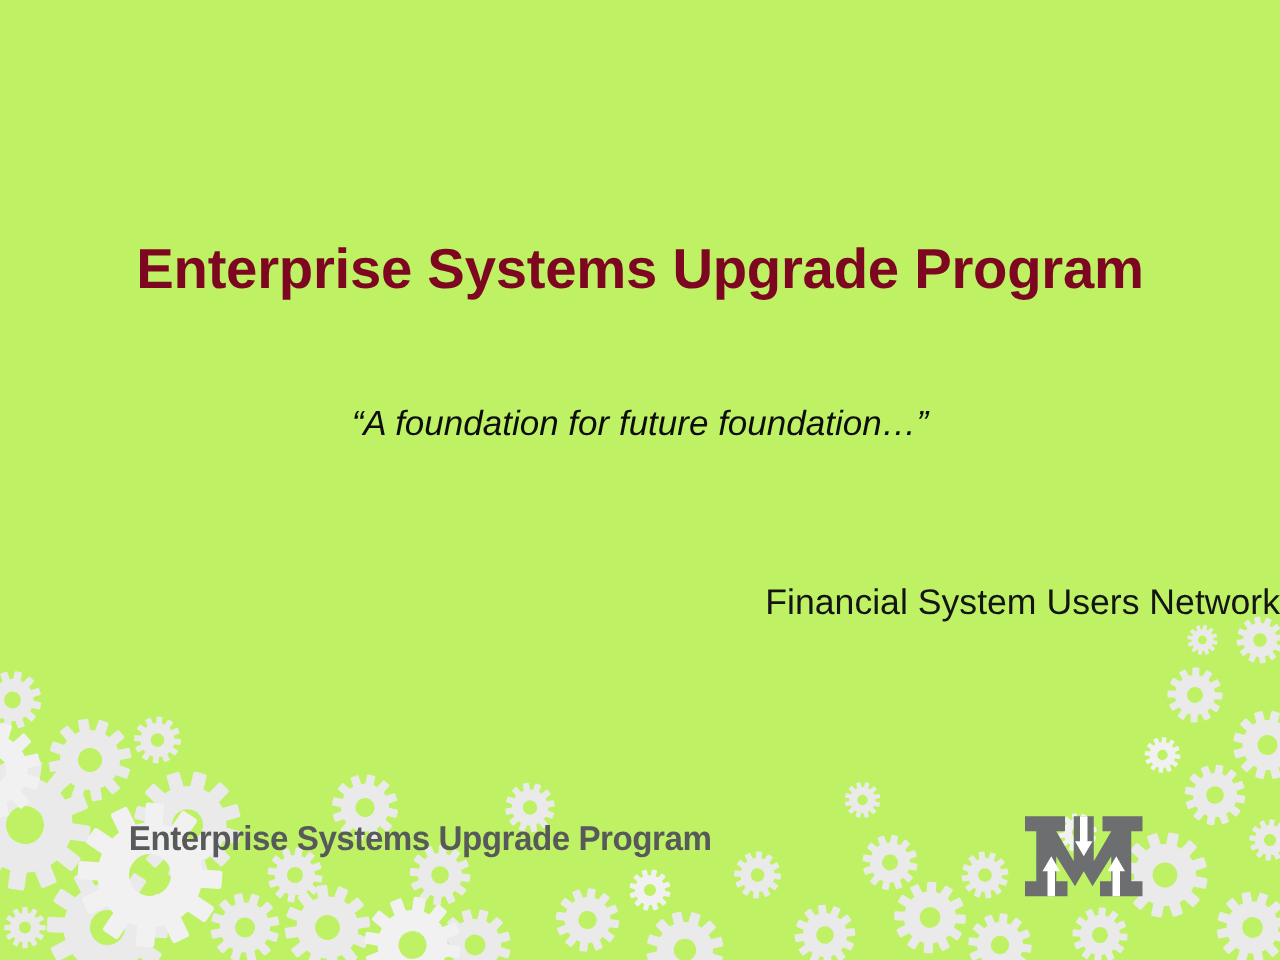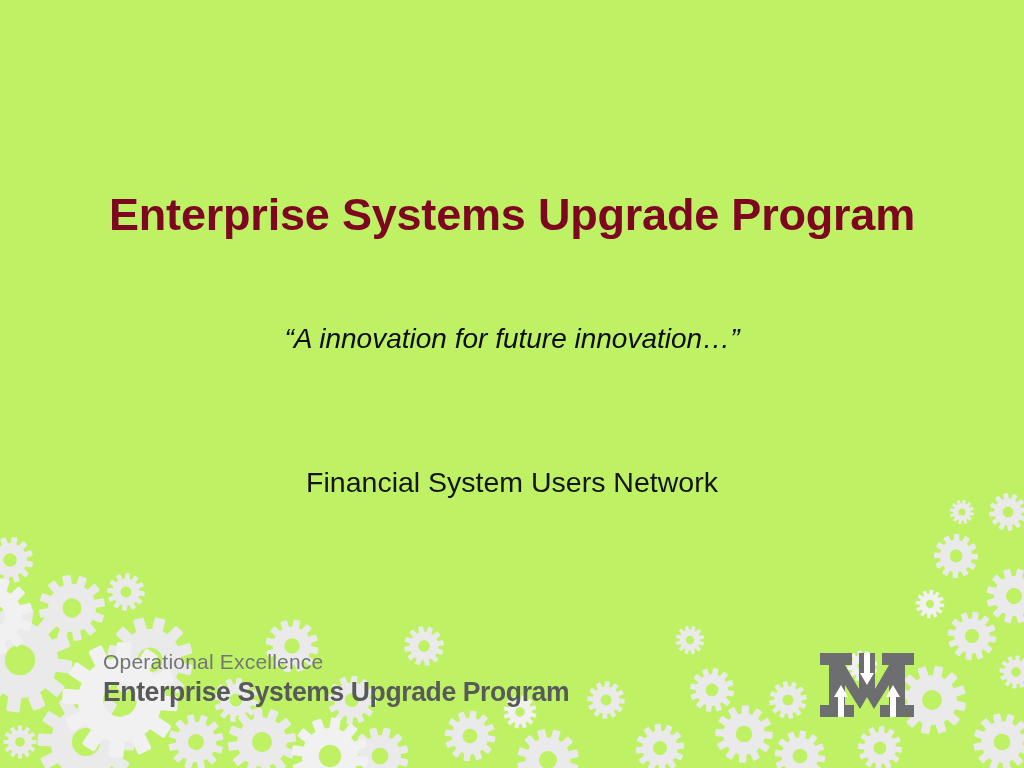--- a/index.html
+++ b/index.html
@@ -64,21 +64,21 @@
     font-weight: normal;
     color: #0d0d0d;
     white-space: nowrap;
   }
 
   #tagline {
     position: absolute;
     left: 0;
     top: 466px;
     width: 1024px;
-    text-align: center;
+    text-align: right;
     font-size: 28.5px;
     font-weight: normal;
     color: #141414;
     white-space: nowrap;
   }
 
   
   #footer-logo {
     position: absolute;
     left: 103px;
@@ -218,27 +218,26 @@
       <use href="#gearUnit" transform="translate(330,756) scale(0.70) rotate(9)"></use>
       <use href="#gearUnit" transform="translate(520,712) scale(0.30) rotate(13)"></use>
       <use href="#gearUnit" transform="translate(862,666) scale(0.28) rotate(20)"></use>
       <use href="#gearUnit" transform="translate(930,604) scale(0.26) rotate(6)"></use>
     </g>
   </svg>
 
   <div id="title-block">
     <div id="main-title">Enterprise Systems Upgrade Program</div>
 
-    <div id="subtitle">“A innovation for future innovation…”</div>
+    <div id="subtitle">“A foundation for future foundation…”</div>
 
     <div id="tagline">Financial System Users Network</div>
   </div>
 
   <div id="footer-logo">
-    <div id="footer-logo-top">Operational Excellence</div>
     <div id="footer-logo-bottom">Enterprise Systems Upgrade Program</div>
   </div>
 
   <svg id="umn-logo" viewBox="0 0 110 80" xmlns="http://www.w3.org/2000/svg" aria-hidden="true">
     <path fill="#6d6e70" d="M8,8 L40,8 L40,20 L33,20 L47,44 L47,8 L63,8 L63,44 L77,20 L70,20 L70,8 L102,8
              L102,20 L93,20 L93,60 L102,60 L102,72 L68,72 L68,60 L77,60 L77,40
              L62,64 L55,52 L48,64 L33,40 L33,60 L42,60 L42,72 L8,72 L8,60 L17,60 L17,20 L8,20 Z"></path>
     <path fill="#ffffff" d="M52,8 L58,8 L58,28 L62,28 L55,40 L48,28 L52,28 Z"></path>
     <path fill="#ffffff" d="M26,72 L26,52 L22,52 L29,40 L36,52 L32,52 L32,72 Z"></path>
     <path fill="#ffffff" d="M78,72 L78,52 L74,52 L81,40 L88,52 L84,52 L84,72 Z"></path>

